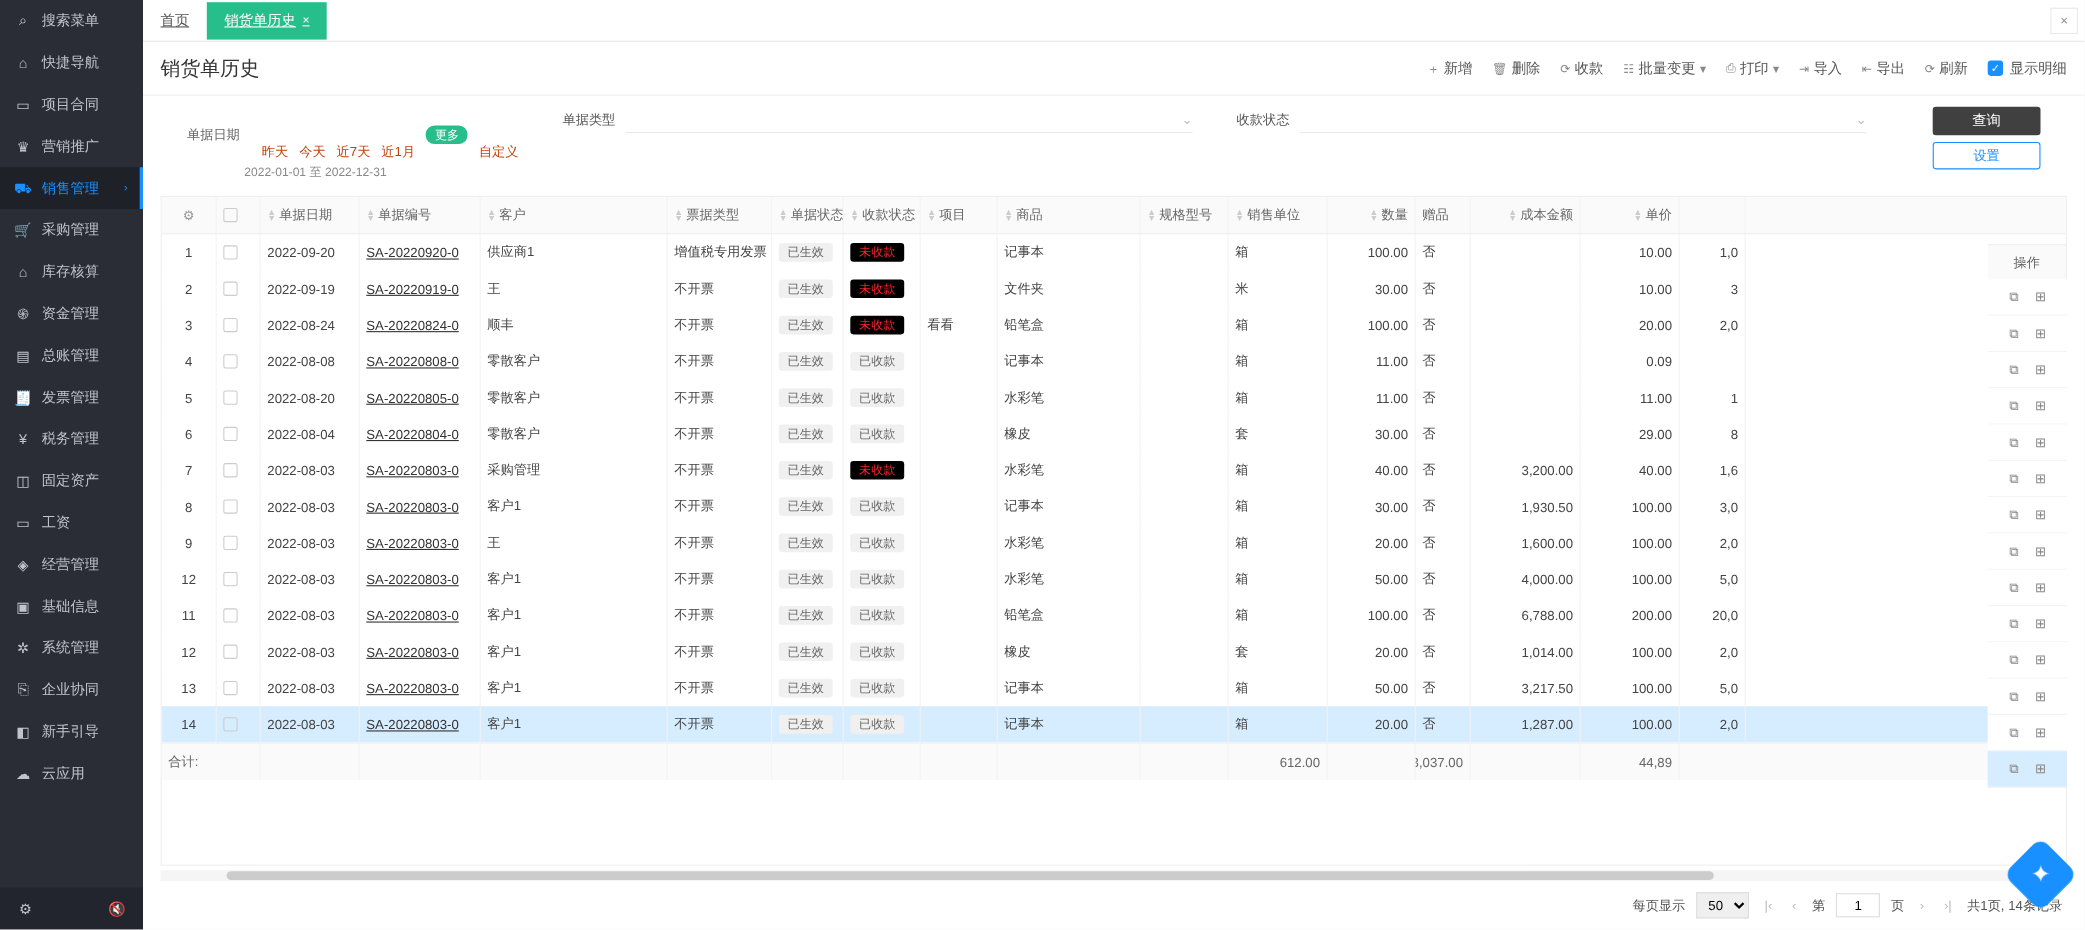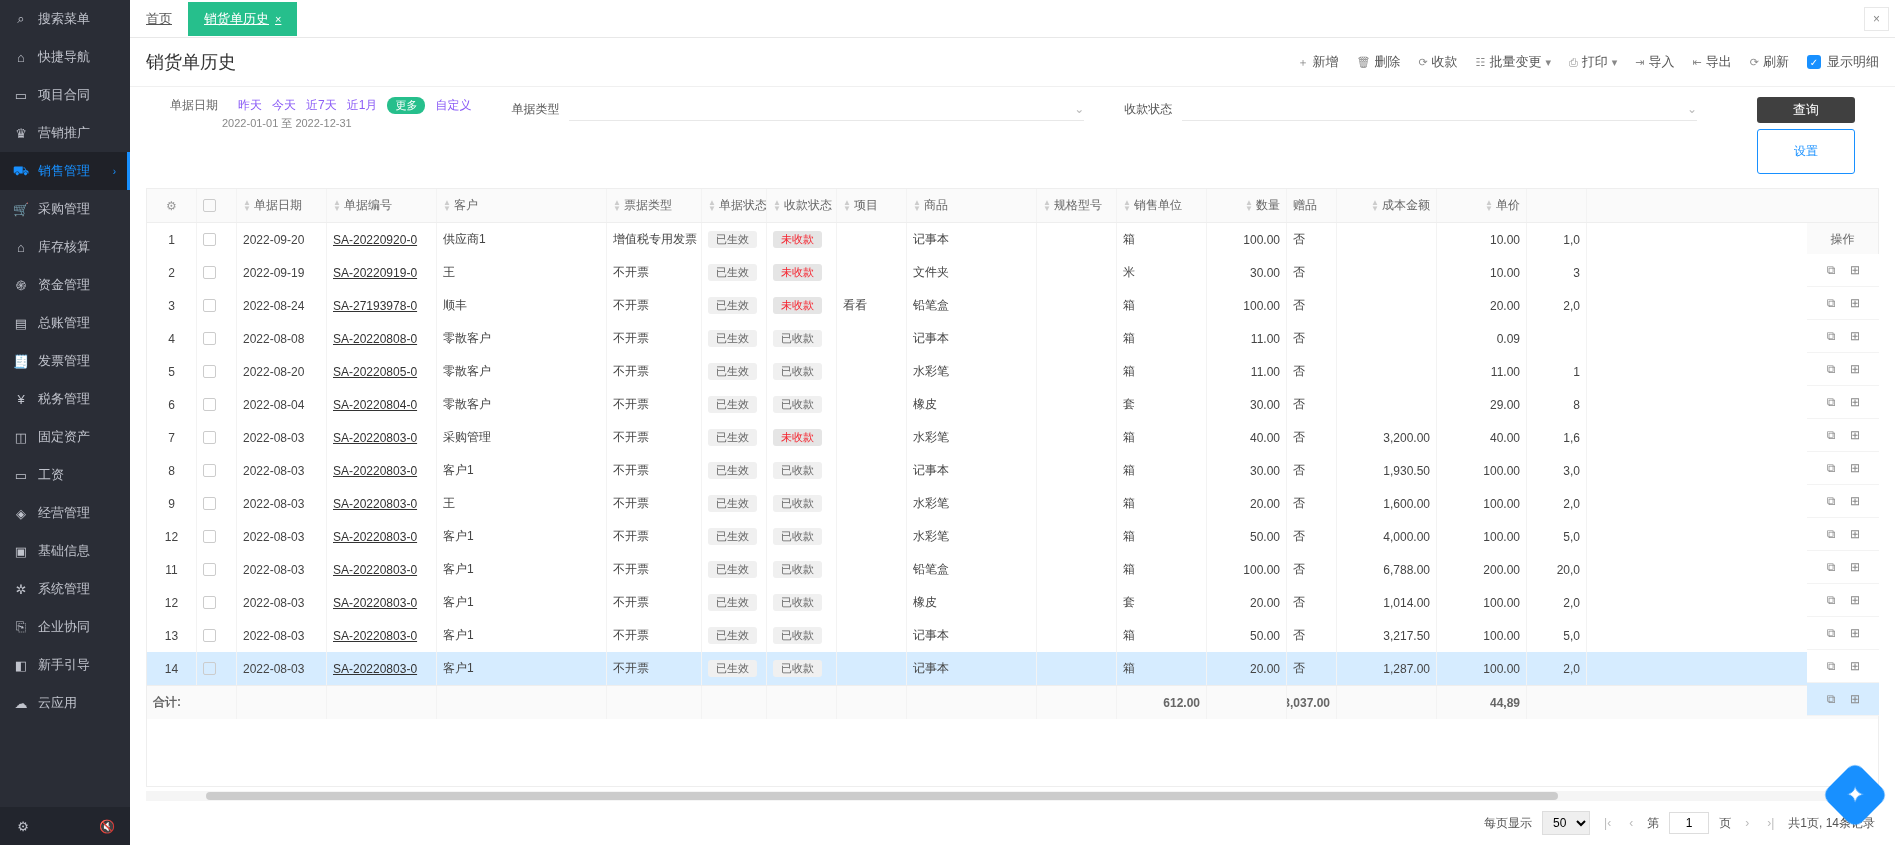--- a/index.html
+++ b/index.html
@@ -22,49 +22,49 @@
 .page-title { font-size: 18px; font-weight: 500; color: #333; }
 .toolbar { margin-left: auto; display: flex; gap: 18px; align-items: center; font-size: 13px; color: #555; }
 .tool-item { display: flex; align-items: center; gap: 4px; cursor: pointer; }
 .tool-item .ticon { font-size: 11px; color: #888; }
 .tool-detail { display: flex; align-items: center; gap: 6px; }
 .tool-detail .chk { width: 14px; height: 14px; background: #1890ff; border-radius: 3px; display: inline-flex; align-items: center; justify-content: center; color: #fff; font-size: 10px; }
 .filters { display: flex; align-items: flex-start; padding: 10px 40px 6px 40px; font-size: 12px; color: #555; gap: 40px; }
 .filter-block { display: flex; flex-direction: column; gap: 2px; }
 .filter-block .label { color: #666; margin-right: 10px; }
 .filter-row1 { display: flex; align-items: center; gap: 10px; }
-.date-quick { color: #8b5cf6; cursor: pointer; }
+.date-quick { color: #c2410c; cursor: pointer; margin-top: 33px; }
 .more-tag { background: #26bf8c; color: #fff; border-radius: 8px; padding: 1px 8px; font-size: 11px; }
 .date-range { color: #888; font-size: 11px; margin-left: 52px; }
 .filter-select { flex: 1; display: flex; align-items: center; gap: 10px; }
 .select-box { flex: 1; border-bottom: 1px solid #e8e8e8; height: 24px; display: flex; align-items: center; justify-content: flex-end; color: #bbb; cursor: pointer; min-width: 380px; }
 .search-btns { display: flex; flex-direction: column; gap: 6px; margin-left: 20px; }
 .btn-primary { background: #404040; color: #fff; border: none; padding: 4px 36px; border-radius: 3px; font-size: 13px; cursor: pointer; }
-.btn-ghost { background: #fff; color: #1890ff; border: 1px solid #1890ff; padding: 13px 20px; border-radius: 3px; font-size: 12px; cursor: pointer; }
+.btn-ghost { background: #fff; color: #1890ff; border: 1px solid #1890ff; padding: 3px 20px; border-radius: 3px; font-size: 12px; cursor: pointer; }
 .expand-bar { text-align: center; padding: 4px 0; font-size: 12px; color: #888; background: #fafafa; border: 1px solid #f0f0f0; margin: 4px 16px 0 16px; cursor: pointer; }
 .table-wrap { flex: 1; margin: 8px 16px 0 16px; border: 1px solid #eee; overflow: hidden; display: flex; flex-direction: column; }
 .grid { display: grid; grid-template-columns: 50px 40px 90px 110px 170px 95px 65px 70px 70px 130px 80px 90px 80px 50px 100px 90px 60px; font-size: 12px; }
 .thead { background: #fafafa; border-bottom: 1px solid #eee; }
 .th, .td { padding: 8px 6px; border-right: 1px solid #f3f3f3; white-space: nowrap; overflow: hidden; text-overflow: ellipsis; display: flex; align-items: center; }
 .th { color: #666; font-weight: 500; position: relative; }
 .th .sort { color: #ccc; font-size: 8px; margin-right: 3px; line-height: 6px; }
 .sort::before { content: "▲"; display: block; }
 .sort::after { content: "▼"; display: block; }
 .td { color: #444; }
 .tbody .grid:nth-child(even) { background: #fff; }
 .tbody .grid.selected { background: #d6ecff; }
 .checkbox { width: 13px; height: 13px; border: 1px solid #ccc; border-radius: 2px; cursor: pointer; }
 .link { text-decoration: underline; color: #333; cursor: pointer; }
 .badge { background: #f0f0f0; padding: 1px 8px; border-radius: 3px; font-size: 11px; color: #666; }
-.badge.red { color: #f5222d; background: #e5e5e5; }
+.badge.red { color: #f5222d; background: #000000; }
 .num { justify-content: flex-end; }
 .op-icons { display: flex; gap: 10px; color: #888; }
 .op-icon { width: 14px; height: 14px; cursor: pointer; display: inline-flex; align-items: center; justify-content: center; font-size: 12px; }
 .totals { border-top: 1px solid #eee; background: #fafafa; }
-.totals .th { font-weight: bold; }
+.totals .th { font-weight: normal; }
 .scroll-x { height: 10px; background: #f5f5f5; margin: 4px 16px 0 16px; position: relative; }
 .scroll-thumb { position: absolute; left: 60px; width: 78%; top: 1px; height: 8px; background: #ccc; border-radius: 4px; }
 .pager { display: flex; align-items: center; justify-content: flex-end; gap: 10px; padding: 10px 20px; font-size: 12px; color: #555; }
 .pager select, .pager input { border: 1px solid #ddd; padding: 3px 6px; font-size: 12px; }
 .pager .nav-btn { color: #bbb; cursor: pointer; padding: 0 4px; }
 .pager input { width: 40px; text-align: center; }
 .float-icon { position: fixed; right: 16px; bottom: 26px; width: 48px; height: 48px; background: #1890ff; border-radius: 10px; display: flex; align-items: center; justify-content: center; color: #fff; font-size: 22px; cursor: pointer; transform: rotate(45deg); }
 .float-icon span { transform: rotate(-45deg); }
 .gear-col { justify-content: center; color: #999; }
 </style>
@@ -363,21 +363,21 @@
           <div class="td num">10.00</div>
           <div class="td num">3</div>
         </div>
         <div class="grid">
           <div class="td" style="justify-content:center">3</div>
           <div class="td">
             <span class="checkbox"></span>
           </div>
           <div class="td">2022-08-24</div>
           <div class="td">
-            <span class="link">SA-27193978-0</span>
+            <span class="link">SA-20220824-0</span>
           </div>
           <div class="td">顺丰</div>
           <div class="td">不开票</div>
           <div class="td">
             <span class="badge">已生效</span>
           </div>
           <div class="td">
             <span class="badge red">未收款</span>
           </div>
           <div class="td">看看</div>

